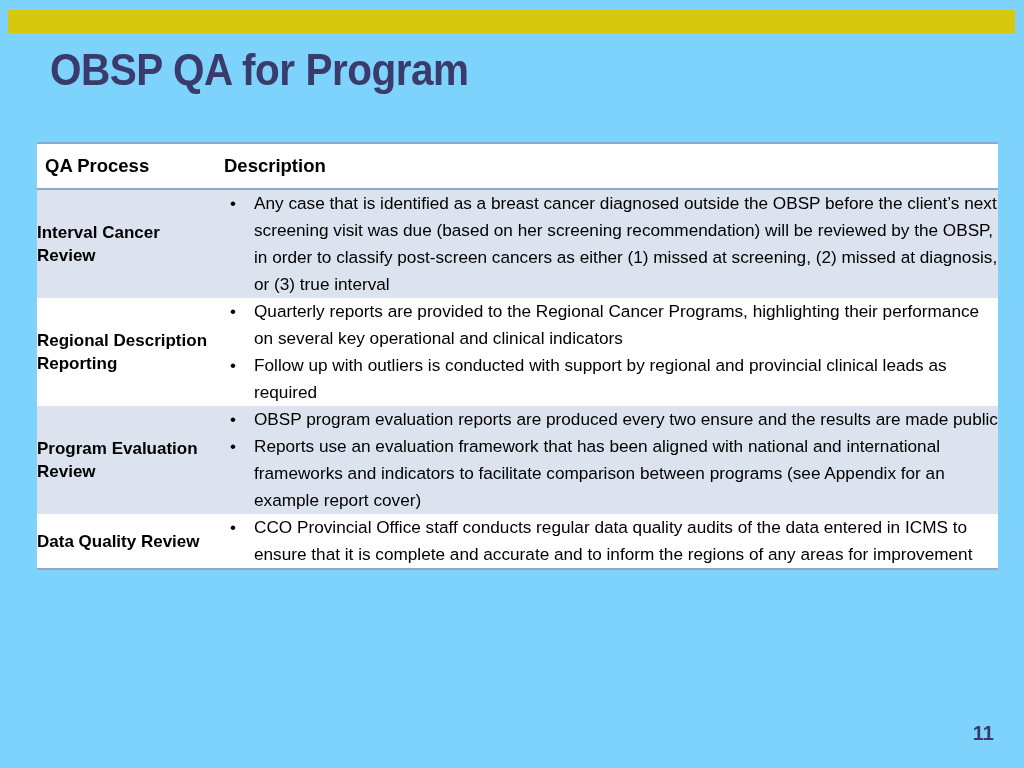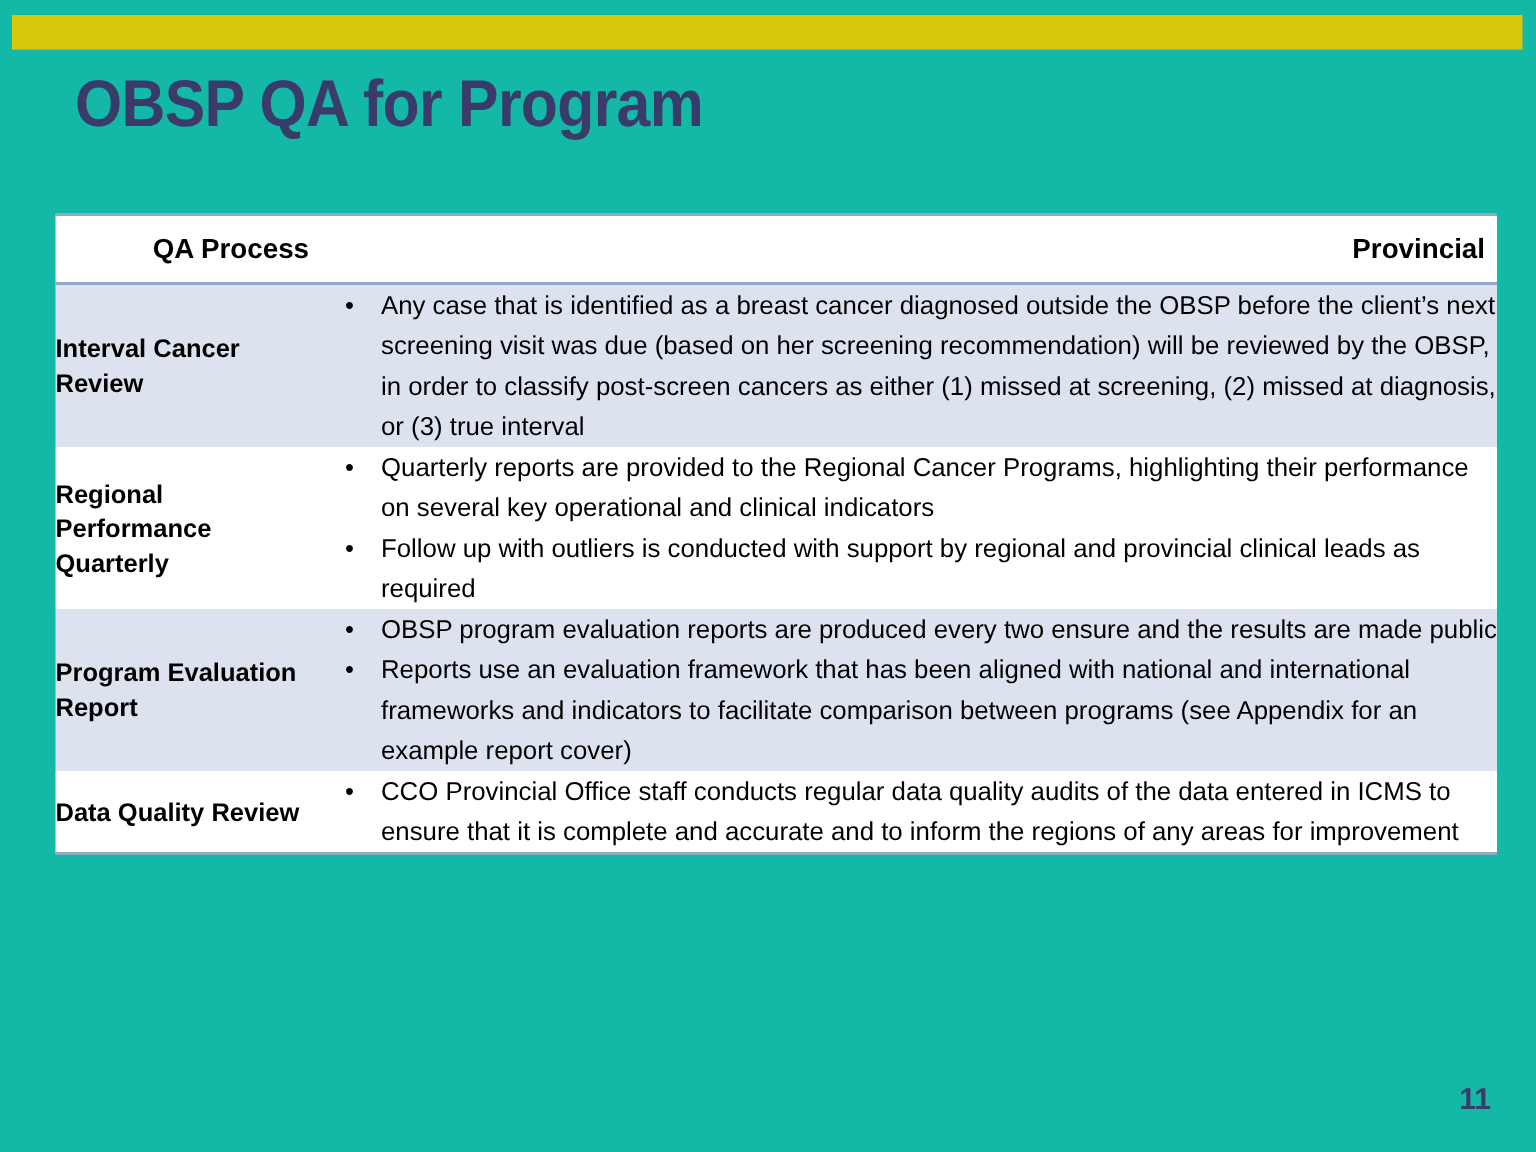--- a/index.html
+++ b/index.html
@@ -12,21 +12,21 @@
     height: 768px;
     overflow: hidden;
     font-family: "Liberation Sans", sans-serif;
     -webkit-font-smoothing: antialiased;
   }
 
   .slide {
     position: relative;
     width: 1024px;
     height: 768px;
-    background: #14b8a6;
+    background: #7dd3fc;
   }
 
   
   .top-bar {
     position: absolute;
     left: 8px;
     top: 10px;
     width: 1007px;
     height: 23px;
     background: #d6c80d;
@@ -54,21 +54,21 @@
     left: 37px;
     top: 142px;
     width: 961px;
     border-collapse: collapse;
     table-layout: fixed;
   }
   .qa-table col.col-process { width: 177px; }
   .qa-table col.col-desc    { width: 784px; }
 
   .qa-table thead th {
-    text-align: right;
+    text-align: left;
     vertical-align: middle;
     font-family: "Liberation Sans", sans-serif;
     font-weight: bold;
     font-size: 18.5px;
     color: #000000;
     padding: 11px 8px 11px 8px;
     border-top: 2px solid #8ea8c7;
     border-bottom: 2px solid #8ea8c7;
     background: #ffffff;
   }
@@ -142,43 +142,43 @@
   <div class="slide-title">OBSP QA for Program</div>
 
   <table class="qa-table">
     <colgroup>
       <col class="col-process">
       <col class="col-desc">
     </colgroup>
     <thead>
       <tr>
         <th class="th-process">QA Process</th>
-        <th class="th-desc">Provincial</th>
+        <th class="th-desc">Description</th>
       </tr>
     </thead>
     <tbody id="table-body">
         <tr class="shaded">
           <td class="cell-process">Interval Cancer Review</td>
           <td class="cell-desc">
             <ul class="bullets">
               <li><span class="bullet-dot">•</span><span>Any case that is identified as a breast cancer diagnosed outside the OBSP before the client’s next screening visit was due (based on her screening recommendation) will be reviewed by the OBSP, in order to classify post-screen cancers as either (1) missed at screening, (2) missed at diagnosis, or (3) true interval</span></li>
             </ul>
           </td>
         </tr>
         <tr class="plain">
-          <td class="cell-process">Regional Performance Quarterly</td>
+          <td class="cell-process">Regional Description Reporting</td>
           <td class="cell-desc">
             <ul class="bullets">
               <li><span class="bullet-dot">•</span><span>Quarterly reports are provided to the Regional Cancer Programs, highlighting their performance on several key operational and clinical indicators</span></li>
               <li><span class="bullet-dot">•</span><span>Follow up with outliers is conducted with support by regional and provincial clinical leads as required</span></li>
             </ul>
           </td>
         </tr>
         <tr class="shaded">
-          <td class="cell-process">Program Evaluation Report</td>
+          <td class="cell-process">Program Evaluation Review</td>
           <td class="cell-desc">
             <ul class="bullets">
               <li><span class="bullet-dot">•</span><span>OBSP program evaluation reports are produced every two ensure and the results are made public</span></li>
               <li><span class="bullet-dot">•</span><span>Reports use an evaluation framework that has been aligned with national and international frameworks and indicators to facilitate comparison between programs (see Appendix for an example report cover)</span></li>
             </ul>
           </td>
         </tr>
         <tr class="plain last-row">
           <td class="cell-process">Data Quality Review</td>
           <td class="cell-desc">

